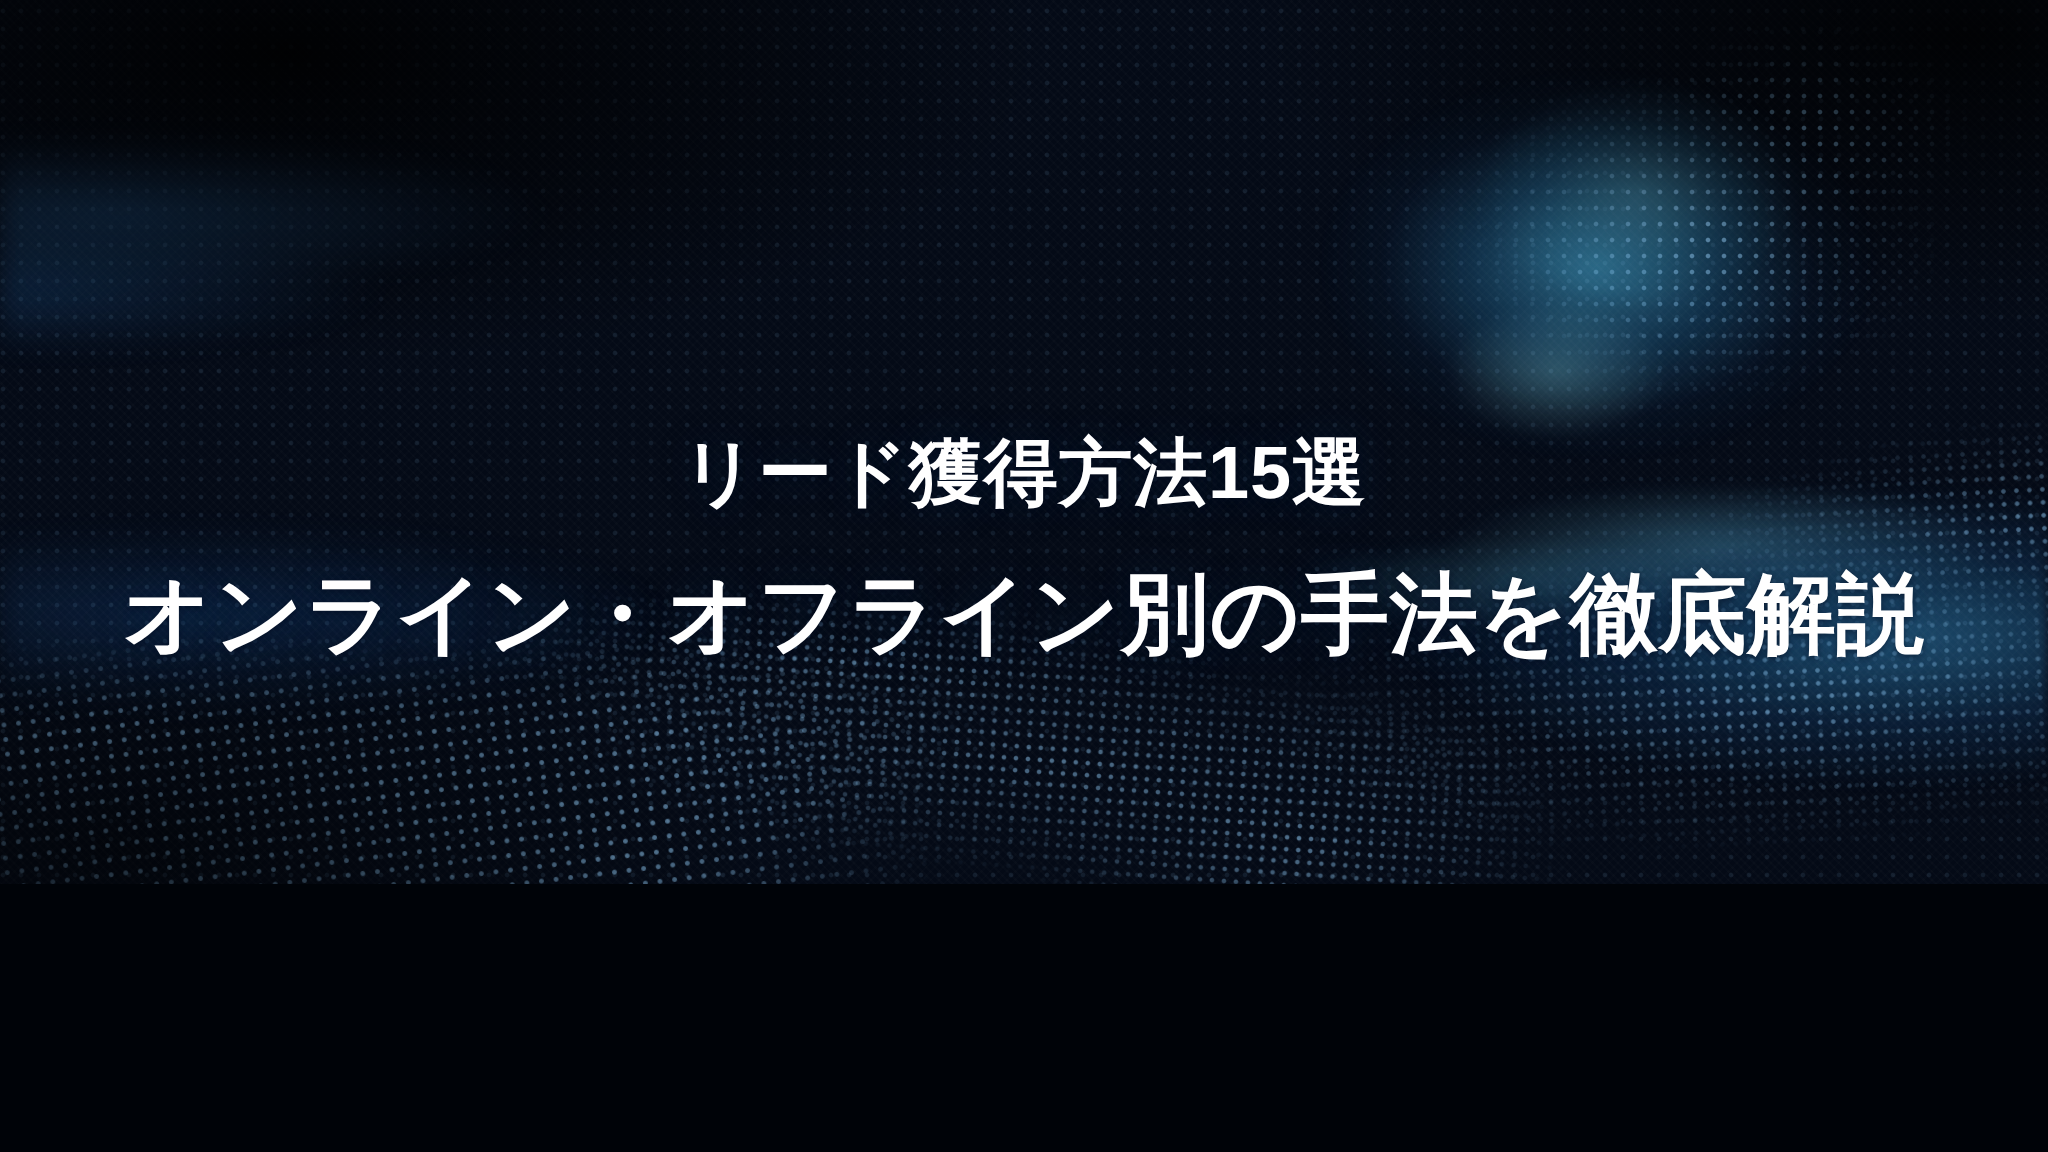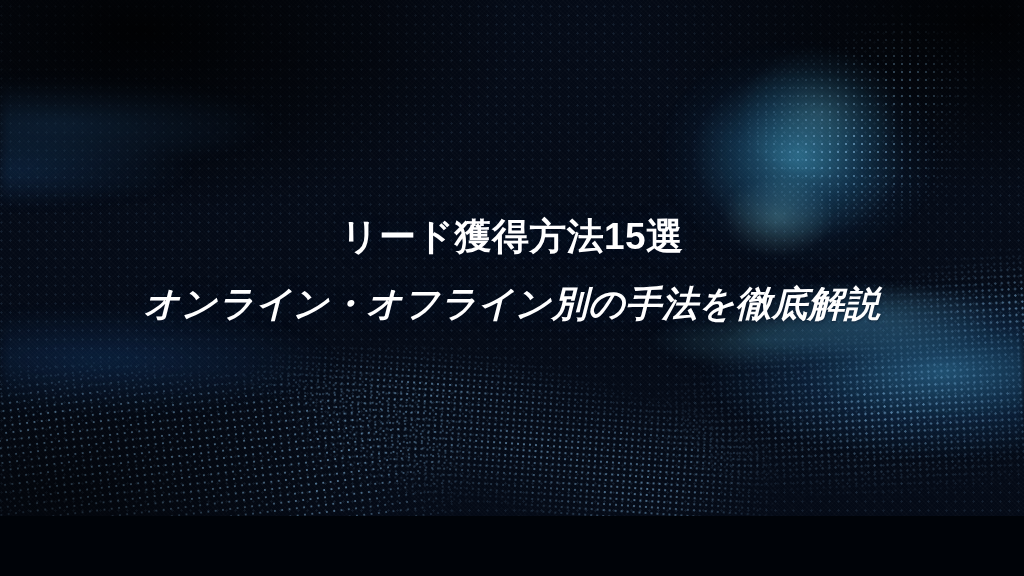--- a/index.html
+++ b/index.html
@@ -8,21 +8,21 @@
   html, body {
     width: 1024px;
     height: 576px;
     overflow: hidden;
     background: #000308;
   }
 
   .hero {
     position: relative;
     width: 1024px;
-    height: 516px;
+    height: 442px;
     overflow: hidden;
     background: #040a16;
     font-family: "Liberation Sans", "DejaVu Sans", sans-serif;
   }
 
   
   .bg-layer {
     position: absolute;
     inset: 0;
     pointer-events: none;
@@ -167,21 +167,21 @@
     font-weight: 700;
     line-height: 1.0;
     letter-spacing: 0.01em;
     white-space: nowrap;
     text-shadow:
       0 1px 3px rgba(0,10,30,0.55),
       0 0 18px rgba(10,40,80,0.35);
   }
 
   .line-1 { font-size: 37px; margin-bottom: 31px; }
-  .line-2 { font-size: 36px; font-style: italic; }
+  .line-2 { font-size: 44px; }
 </style>
 </head>
 <body>
 
 <div class="hero">
 
   <div class="bg-layer bg-base"></div>
   <div class="bg-layer bg-haze-left"></div>
   <div class="bg-layer bg-nebula-ur"></div>
   <div class="bg-layer bg-flow-br"></div>

